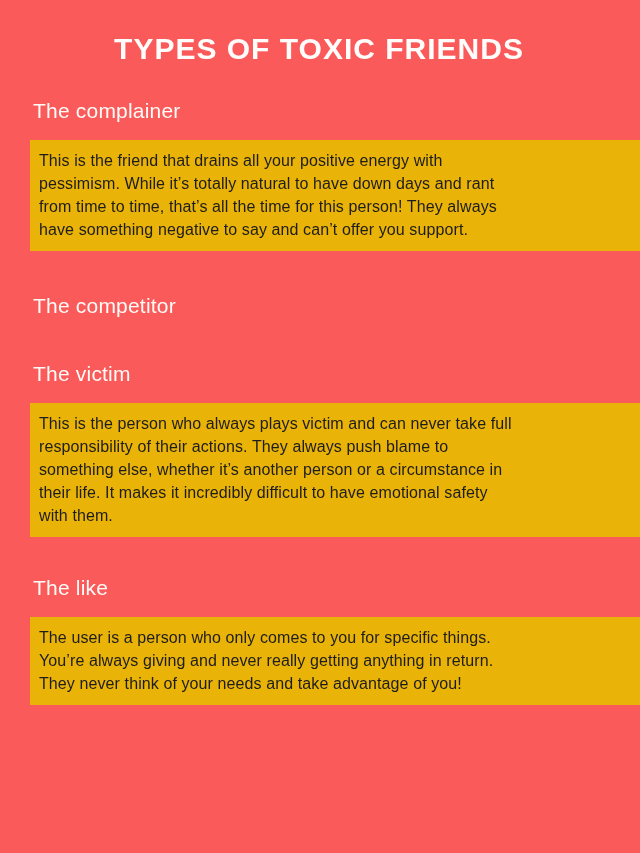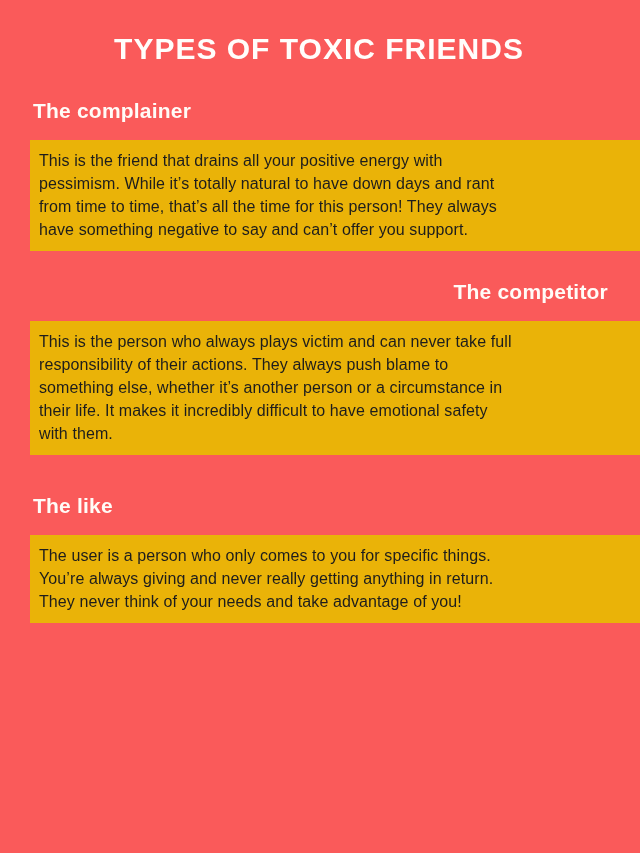--- a/index.html
+++ b/index.html
@@ -24,29 +24,28 @@
     line-height: 38px;
     font-weight: 800;
     letter-spacing: 1px;
   }
   .section-heading {
     margin: 0;
     padding-left: 3px;
     color: #fffbf7;
     font-size: 21px;
     line-height: 26px;
-    font-weight: 700;
+    font-weight: 400;
     letter-spacing: 0.2px;
   }
   .section-heading.first {
     margin-top: 30px;
   }
   .section-heading.mid {
-    margin-top: 28px;
-    text-align: right;
+    margin-top: 42px;
   }
   .section-heading.last {
     margin-top: 38px;
   }
   .section-card {
     margin-top: 16px;
     background: #eab308;
     padding: 9px 10px 10px 9px;
     box-sizing: border-box;
     width: 634px;
@@ -75,20 +74,21 @@
 from time to time, that’s all the time for this person! They always
 have something negative to say and can’t offer you support.</p>
     </div>
   </div>
 
   <div>
     <h2 class="section-heading mid">The competitor</h2>
   </div>
 
   <div>
+    <h2 class="section-heading mid">The victim</h2>
     <div class="section-card">
       <p class="section-body">This is the person who always plays victim and can never take full
 responsibility of their actions. They always push blame to
 something else, whether it’s another person or a circumstance in
 their life. It makes it incredibly difficult to have emotional safety
 with them.</p>
     </div>
   </div>
 
   <div>

